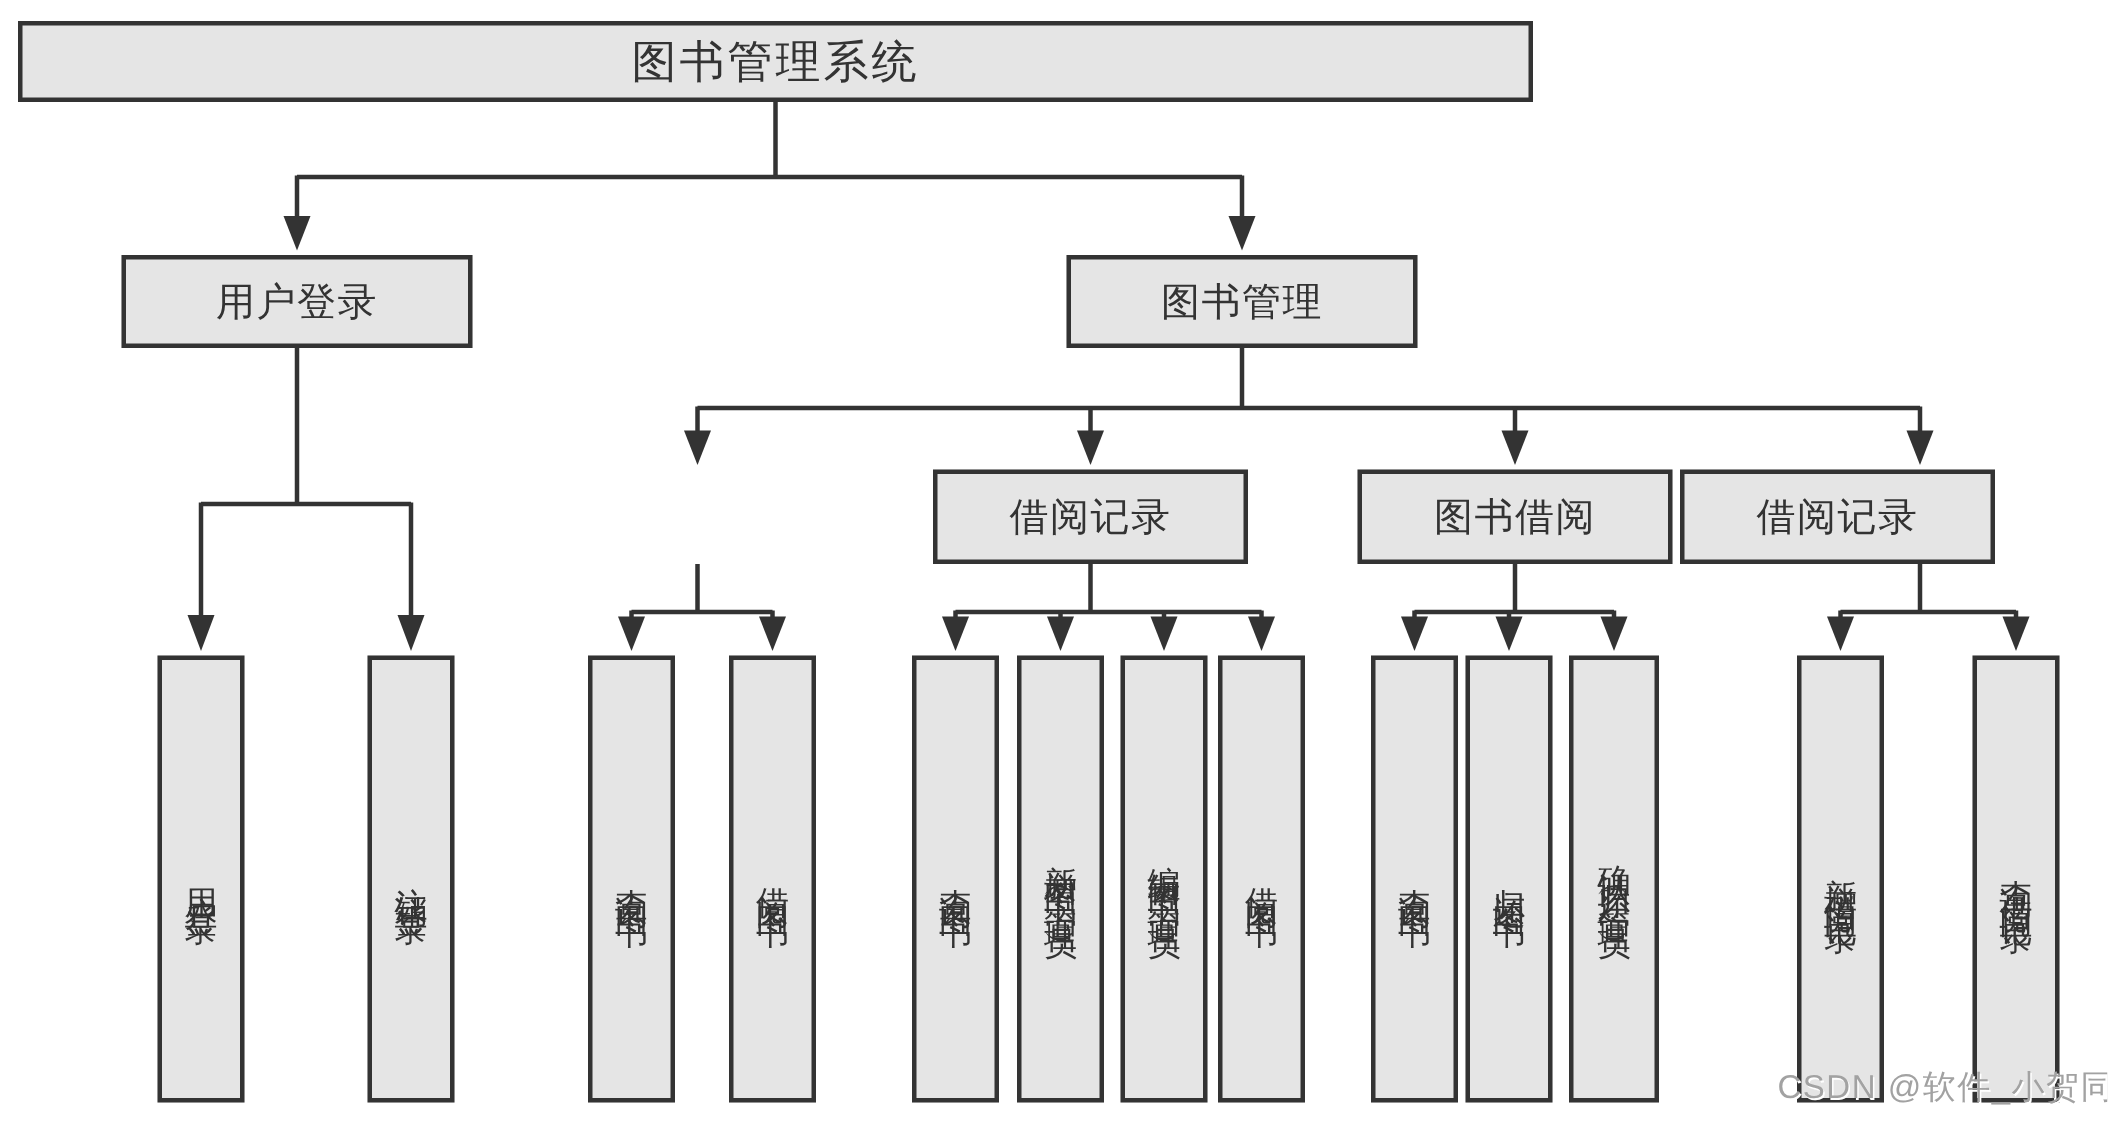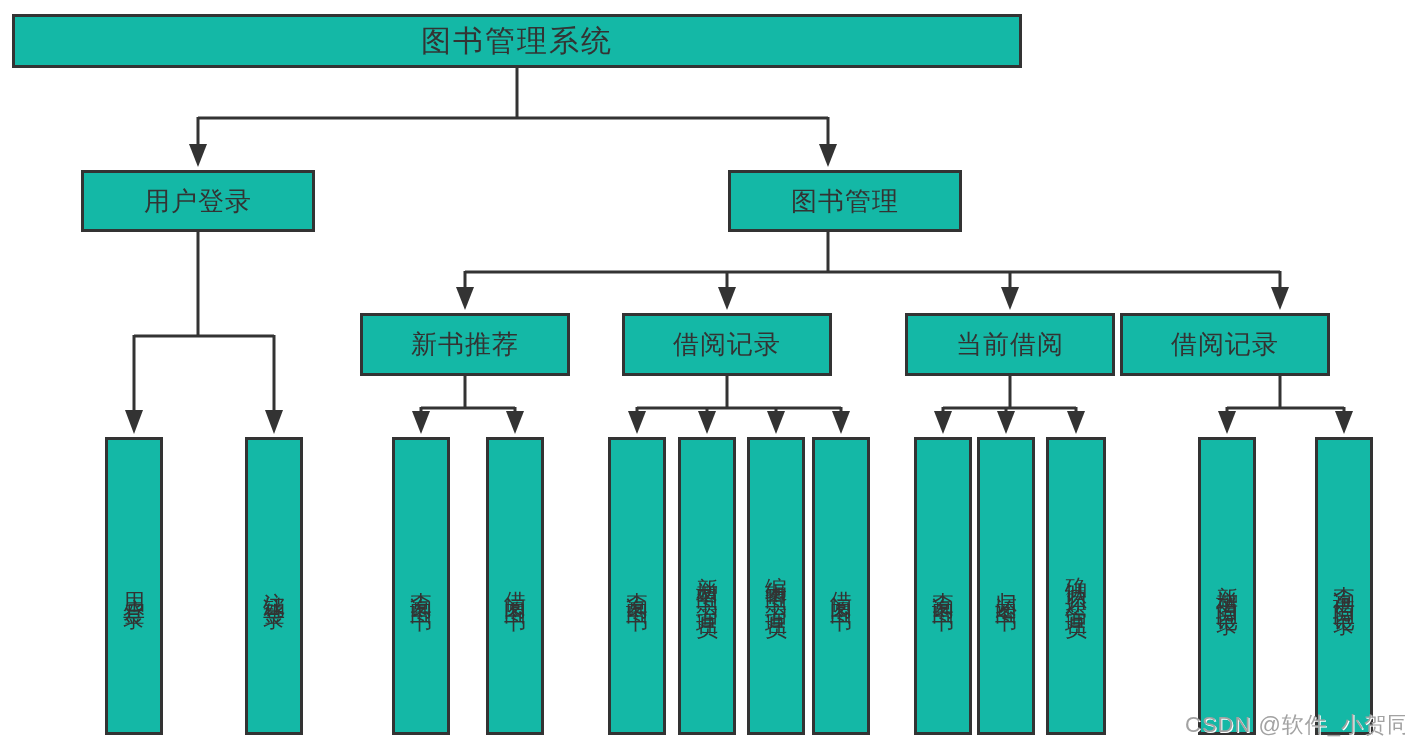--- a/index.html
+++ b/index.html
@@ -1,20 +1,20 @@
 <!DOCTYPE html>
 <html><head>
 <meta charset="utf-8">
 <style>
   html,body{margin:0;padding:0;background:#ffffff;}
   body{font-family:"Liberation Sans","DejaVu Sans",sans-serif;}
   #stage{position:relative;width:1405px;height:747px;background:#ffffff;overflow:hidden;}
   #connectors{position:absolute;left:0;top:0;width:1405px;height:747px;}
   .node{
-    position:absolute;box-sizing:border-box;background:#14b8a6;
+    position:absolute;box-sizing:border-box;background:#e5e5e5;
     border:3px solid #333333;color:#333333;
     display:flex;align-items:center;justify-content:center;text-align:center;
     z-index:2;
   }
   .node.lvl1{font-size:30px;letter-spacing:2px;}
   .node.lvl2,.node.lvl3{font-size:26px;letter-spacing:1px;}
   .node.v span{
     writing-mode:vertical-rl;text-orientation:mixed;
     font-size:22px;letter-spacing:6px;line-height:1;
   }
@@ -104,32 +104,29 @@
     </g>
   </svg>
 
   <div class="node lvl1" style="left:12px;top:14px;width:1010px;height:54px">
     <span>图书管理系统</span>
   </div>
 
   <div class="node lvl2" style="left:81px;top:170px;width:234px;height:62px">
     <span>用户登录</span>
   </div>
-  <div class="node lvl2" style="left:728px;top:170px;width:234px;height:62px">
+  <div class="node lvl2" style="left:711px;top:170px;width:234px;height:62px">
     <span>图书管理</span>
   </div>
 
-  <div class="node lvl3" style="left:360px;top:313px;width:210px;height:63px">
-    <span>新书推荐</span>
-  </div>
   <div class="node lvl3" style="left:622px;top:313px;width:210px;height:63px">
     <span>借阅记录</span>
   </div>
   <div class="node lvl3" style="left:905px;top:313px;width:210px;height:63px">
-    <span>当前借阅</span>
+    <span>图书借阅</span>
   </div>
   <div class="node lvl3" style="left:1120px;top:313px;width:210px;height:63px">
     <span>借阅记录</span>
   </div>
 
   <div class="node v" style="left:105px;top:437px;width:58px;height:298px">
     <span>用户登录</span>
   </div>
   <div class="node v" style="left:245px;top:437px;width:58px;height:298px">
     <span>注销登录</span>

